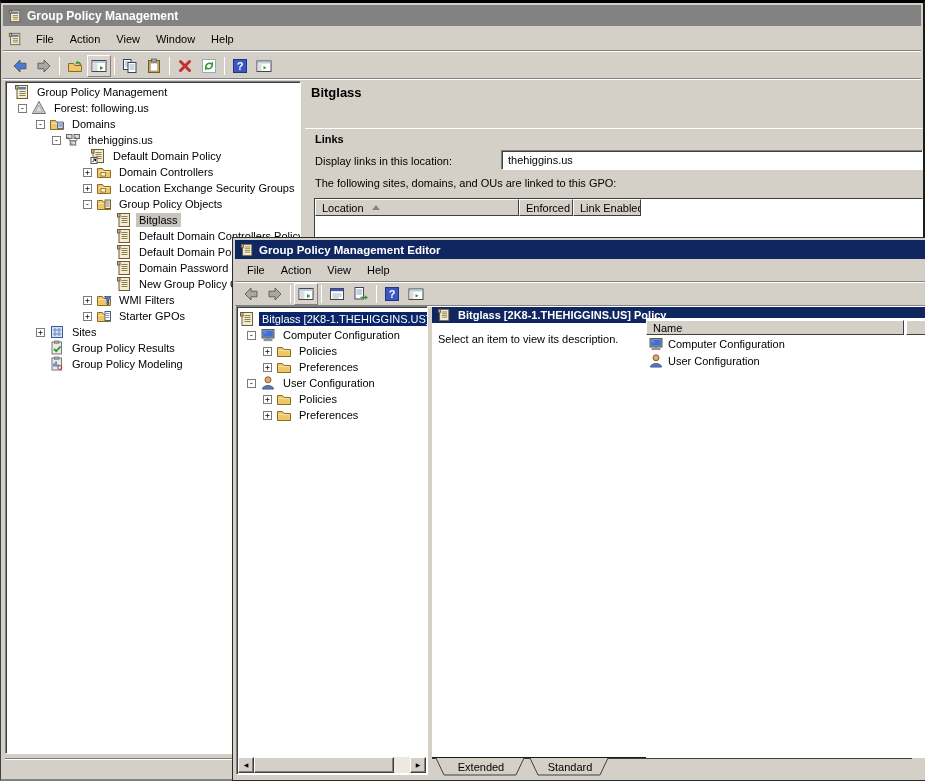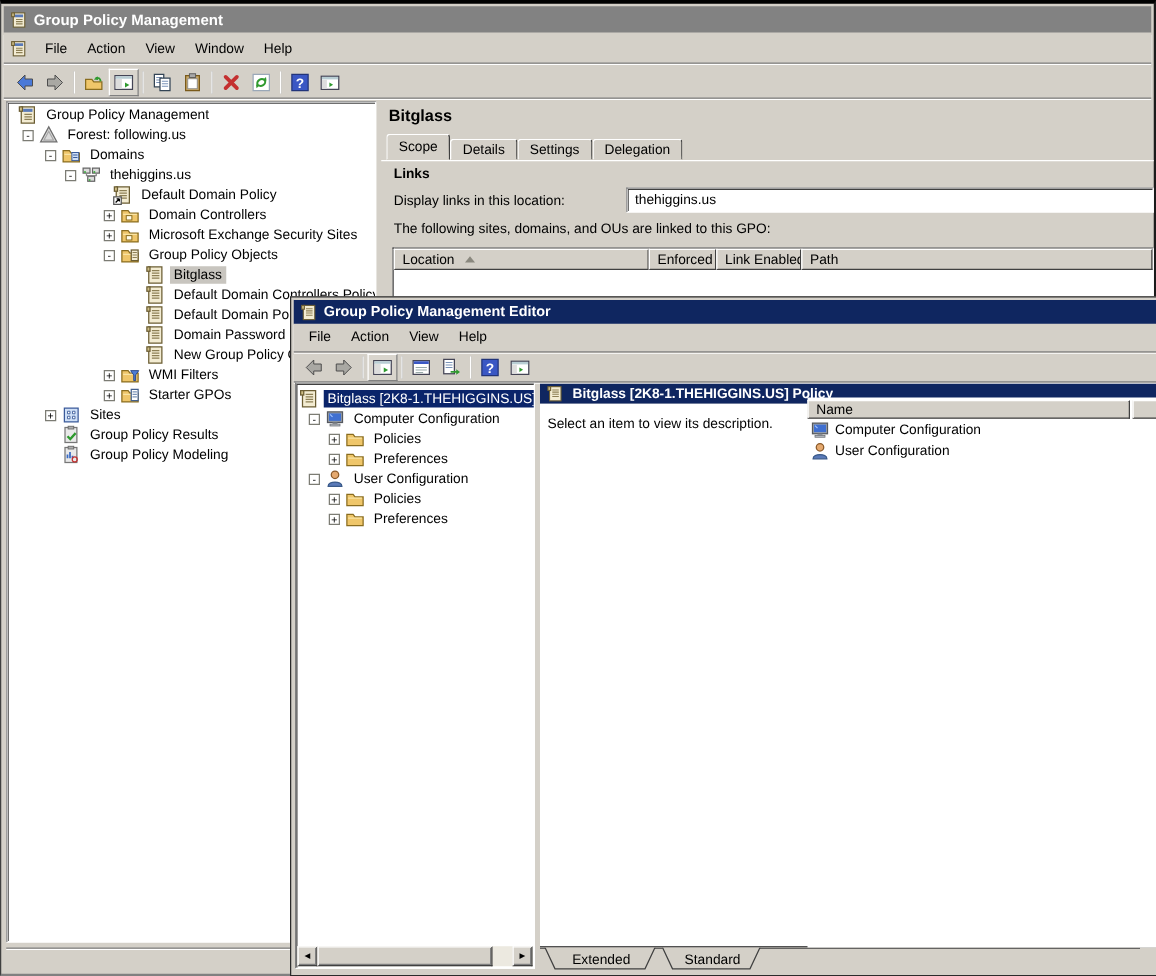--- a/index.html
+++ b/index.html
@@ -354,21 +354,21 @@
       <svg class="ic">
           <use href="#sym-ou"></use>
         </svg>
       <span class="lbl">Domain Controllers</span>
     </div>
     <div class="trow" style="padding-left:77px">
       <span class="tgl">+</span>
       <svg class="ic">
           <use href="#sym-ou"></use>
         </svg>
-      <span class="lbl">Microsoft Exchange Security Sites</span>
+      <span class="lbl">Location Exchange Security Groups</span>
     </div>
     <div class="trow" style="padding-left:77px">
       <span class="tgl">-</span>
       <svg class="ic">
           <use href="#sym-gpofolder"></use>
         </svg>
       <span class="lbl">Group Policy Objects</span>
     </div>
     <div class="trow" style="padding-left:97px">
       <span class="tgl"></span>
@@ -437,47 +437,38 @@
       <span class="tgl"></span>
       <svg class="ic">
           <use href="#sym-model"></use>
         </svg>
       <span class="lbl">Group Policy Modeling</span>
     </div>
   </div>
 
   <div id="main-right">
     <div id="page-title">Bitglass</div>
-    <div id="tabs">
-      <span class="tab active">Scope</span>
-      <span class="tab">Details</span>
-      <span class="tab">Settings</span>
-      <span class="tab">Delegation</span>
-    </div>
     <div id="tabline"></div>
     <div id="links-heading">Links</div>
     <div id="display-links-label">Display links in this location:</div>
     <div id="location-combo">
       <span>thehiggins.us</span>
     </div>
     <div id="linked-caption">The following sites, domains, and OUs are linked to this GPO:</div>
     <div id="gpo-table">
       <div class="thead">
         <span class="hcell" style="width:204px">
           <span>Location</span>
           <span class="sortup"></span>
         </span>
         <span class="hcell" style="width:54px">
           <span>Enforced</span>
         </span>
         <span class="hcell" style="width:68px">
           <span>Link Enabled</span>
-        </span>
-        <span class="hcell" style="flex:1">
-          <span>Path</span>
         </span>
       </div>
     </div>
   </div>
 
   <div id="main-status"></div>
 </div>
 
 <div id="win-editor">
 

